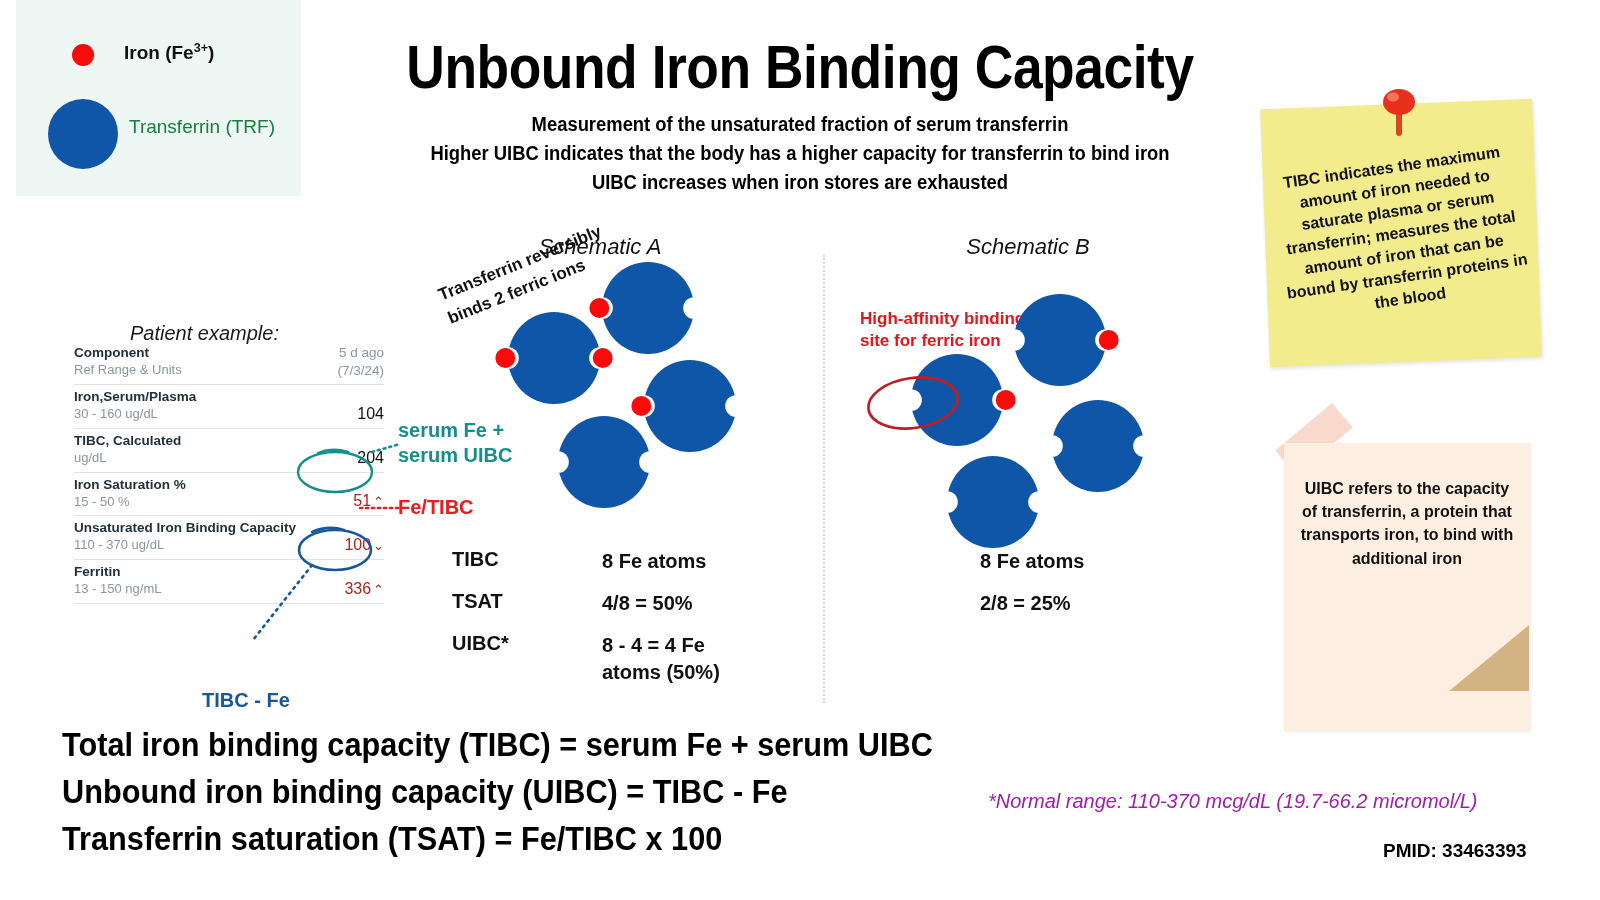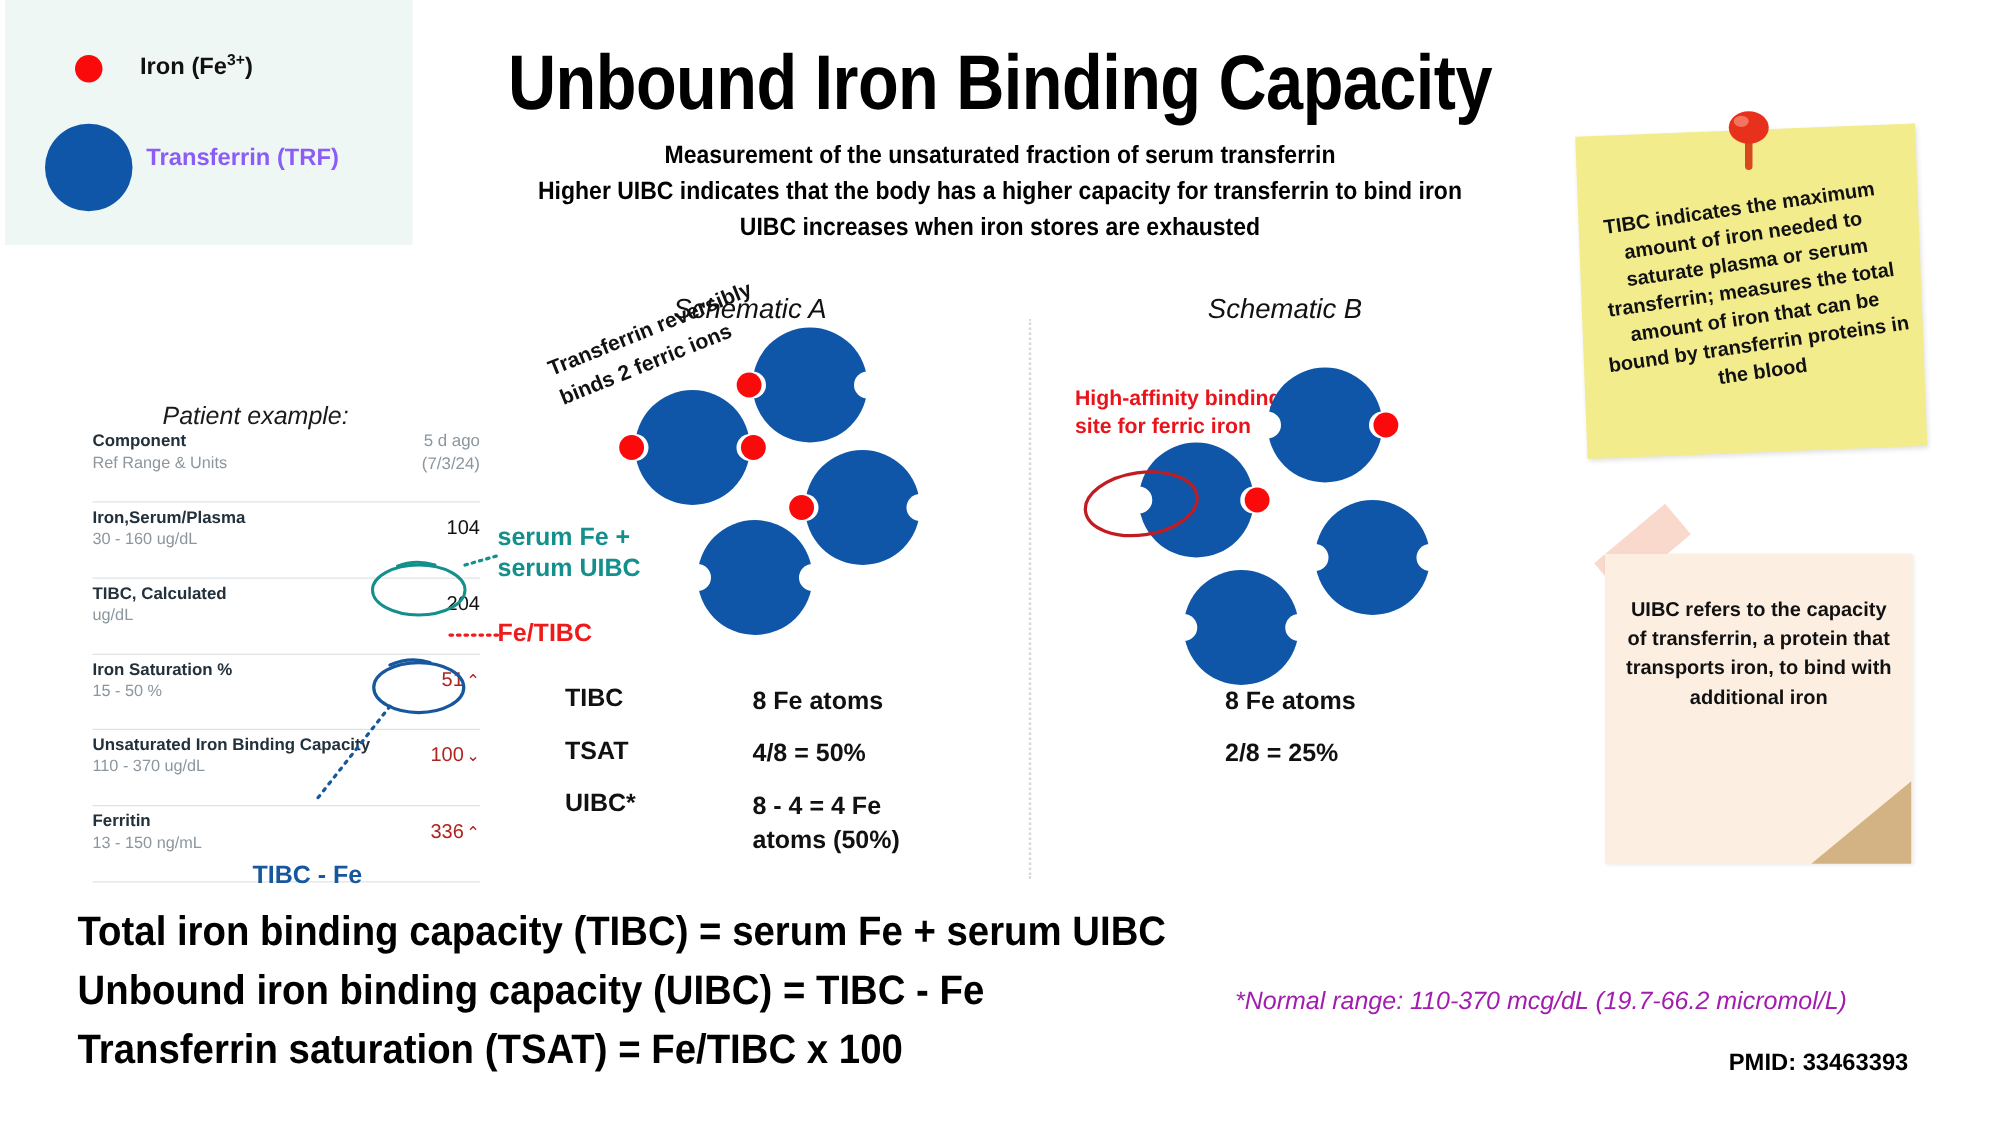--- a/index.html
+++ b/index.html
@@ -9,36 +9,36 @@
     background:#ffffff;
     font-family:"Liberation Sans","DejaVu Sans",sans-serif;
     overflow:hidden;
     position:relative;
     -webkit-font-smoothing:antialiased;
   }
   .abs{position:absolute;}
 
   
   #legend{
-    left:4px;top:0;width:326px;height:196px;
+    left:16px;top:0;width:285px;height:196px;
     background:#eef7f4;
   }
   #legend .iron-dot{
     position:absolute;left:56px;top:44px;width:22px;height:22px;
     border-radius:50%;background:#fa0a0a;
   }
   #legend .trf-dot{
     position:absolute;left:32px;top:99px;width:70px;height:70px;
     border-radius:50%;background:#0f56a8;
   }
   #legend .lg-iron{
     position:absolute;left:108px;top:41px;font-size:19px;font-weight:bold;color:#111;white-space:nowrap;
   }
   #legend .lg-trf{
-    position:absolute;left:113px;top:116px;font-size:19px;font-weight:bold;color:#8b5cf6;white-space:nowrap;
+    position:absolute;left:113px;top:116px;font-size:19px;font-weight:normal;color:#15803d;white-space:nowrap;
   }
   sup{font-size:0.66em;}
 
   
   #title{
     left:330px;top:34px;width:940px;text-align:center;
     font-size:62px;line-height:1.05;font-weight:bold;color:#000;
     font-family:"Liberation Sans Narrow","Liberation Sans",sans-serif;
     transform:scaleX(0.86);transform-origin:50% 50%;
     letter-spacing:-0.5px;
@@ -53,22 +53,22 @@
   }
 
   
   #patient-label{
     left:130px;top:290px;font-size:20px;font-style:italic;color:#1a1a1a;margin-top:32px;
   }
   #lab-table{
     left:74px;top:340px;width:310px;
   }
   #lab-table .row{
-    display:flex;justify-content:space-between;align-items:center;
-    border-bottom:1px solid #dfe3e6;padding:4px 0 22px 0;
+    display:flex;justify-content:space-between;align-items:flex-end;
+    border-bottom:1px solid #dfe3e6;padding:4px 0 5px 0;
     min-height:32px;
   }
   #lab-table .row.head{border-bottom:1px solid #dfe3e6;}
   #lab-table .lt{display:flex;flex-direction:column;}
   #lab-table .name{font-size:13.5px;font-weight:bold;color:#23313c;line-height:1.25;}
   #lab-table .ref{font-size:13px;color:#8b969e;line-height:1.3;}
   #lab-table .val{font-size:16px;font-weight:normal;color:#111;text-align:right;white-space:nowrap;padding-left:6px;}
   #lab-table .val.hi{color:#b0241f;}
   #lab-table .head .name{color:#23313c;}
   #lab-table .head .val{font-size:13.5px;font-weight:normal;color:#8b969e;text-align:right;line-height:1.3;}
@@ -107,21 +107,21 @@
   }
   #note-yellow .txt{
     position:absolute;left:14px;top:52px;width:244px;
     text-align:center;font-size:16px;font-weight:bold;color:#111;line-height:1.38;
     transform:rotate(-6deg);
   }
   #pin{
     position:absolute;left:1379px;top:88px;width:40px;height:50px;
   }
   #note-pink{
-    left:1284px;top:443px;width:246px;height:248px;
+    left:1284px;top:443px;width:246px;height:288px;
     background:#fcefe2;
     box-shadow:1px 1px 3px rgba(0,0,0,0.08);
   }
   #note-pink .txt{
     position:absolute;left:16px;top:34px;width:214px;
     text-align:center;font-size:16px;font-weight:bold;color:#111;line-height:1.45;
   }
   #tape{
     position:absolute;left:1277px;top:423px;width:74px;height:32px;
     background:#f9d9cb;transform:rotate(-40deg);

